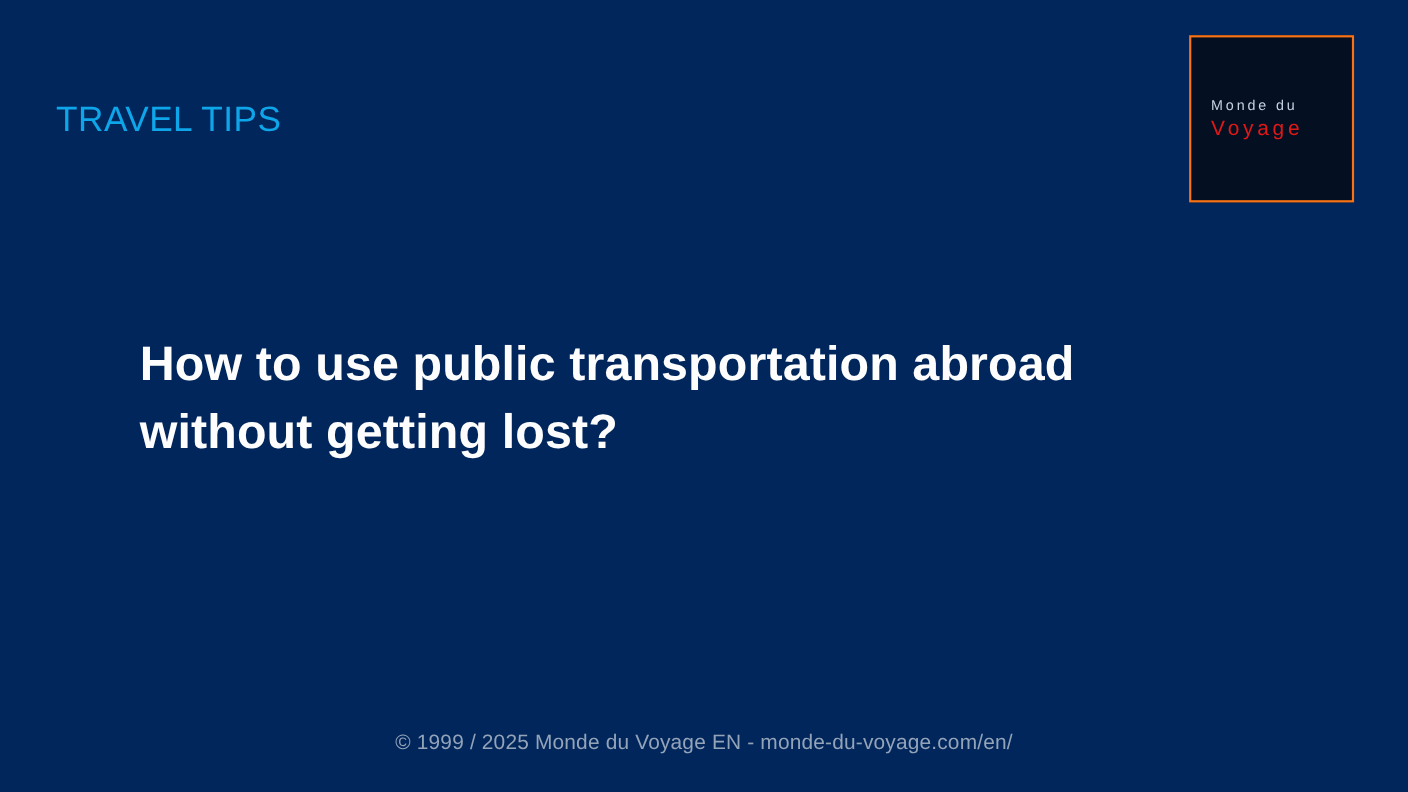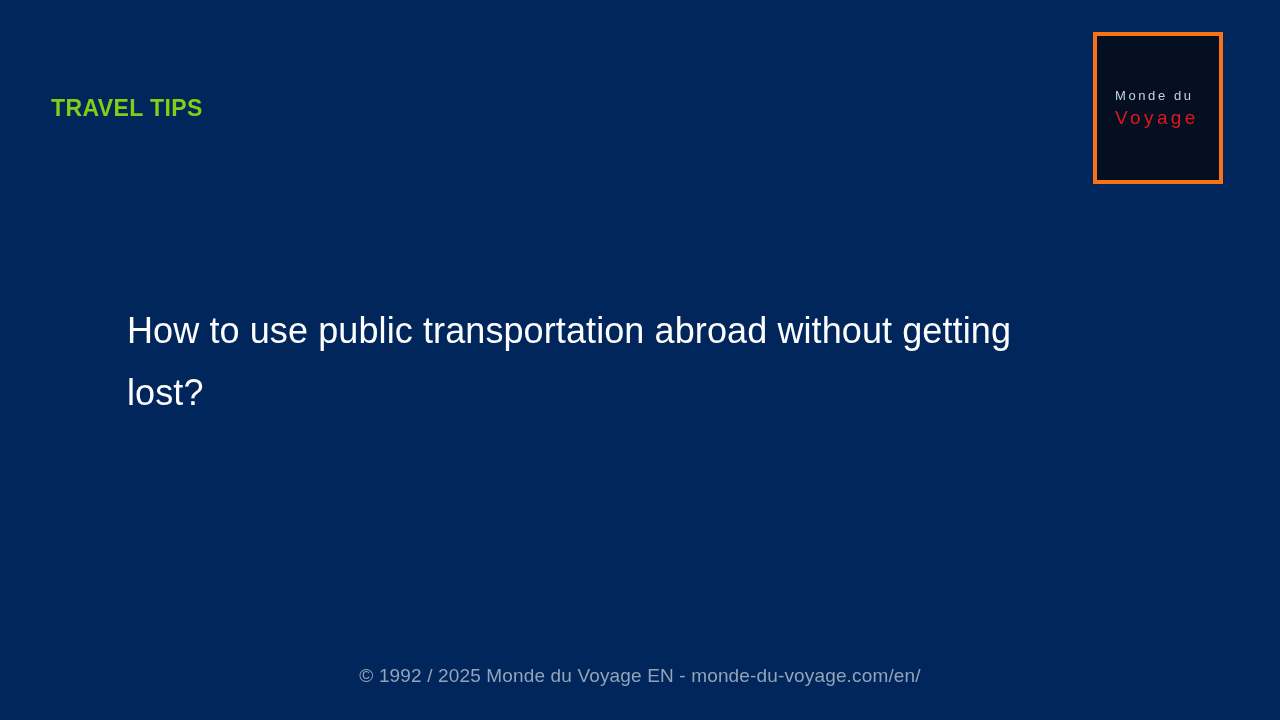--- a/index.html
+++ b/index.html
@@ -23,44 +23,43 @@
     position: absolute;
     inset: 0;
     background: #00265c;
   }
 
   
   .eyebrow {
     position: absolute;
     left: 51px;
     top: 88px;
-    font-size: 23px;
+    font-size: 32px;
     line-height: 40px;
-    font-weight: 700;
+    font-weight: 400;
     letter-spacing: 0.4px;
-    color: #84cc16;
+    color: #0ea5e9;
     white-space: nowrap;
   }
 
   
   .logo {
     position: absolute;
     left: 1081px;
     top: 32px;
-    width: 130px;
+    width: 150px;
     height: 152px;
     background: #050f22;
-    border: 4px solid #f97316;
+    border: 2px solid #f97316;
     display: flex;
     flex-direction: column;
     justify-content: center;
     align-items: flex-start;
     padding-left: 18px;
     overflow: hidden;
-    margin-left: 12px;
   }
 
   .logo-line1 {
     font-size: 13px;
     line-height: 19px;
     font-weight: 400;
     letter-spacing: 2.6px;
     color: #c6d2e0;
     white-space: nowrap;
   }
@@ -73,23 +72,23 @@
     color: #e01818;
     white-space: nowrap;
   }
 
   
   .headline {
     position: absolute;
     left: 127px;
     top: 300px;
     width: 935px;
-    font-size: 36px;
+    font-size: 44px;
     line-height: 62px;
-    font-weight: 400;
+    font-weight: 700;
     color: #fdfdfd;
     letter-spacing: 0.1px;
   }
 
   
   .footer {
     position: absolute;
     left: 0;
     right: 0;
     top: 663px;
@@ -108,15 +107,15 @@
 
   <div class="eyebrow">TRAVEL TIPS</div>
 
   <div class="logo">
     <div class="logo-line1">Monde du</div>
     <div class="logo-line2">Voyage</div>
   </div>
 
   <h1 class="headline">How to use public transportation abroad without getting lost?</h1>
 
-  <div class="footer">© 1992 / 2025 Monde du Voyage EN - monde-du-voyage.com/en/</div>
+  <div class="footer">© 1999 / 2025 Monde du Voyage EN - monde-du-voyage.com/en/</div>
 
 </div>
 
 </body></html>

